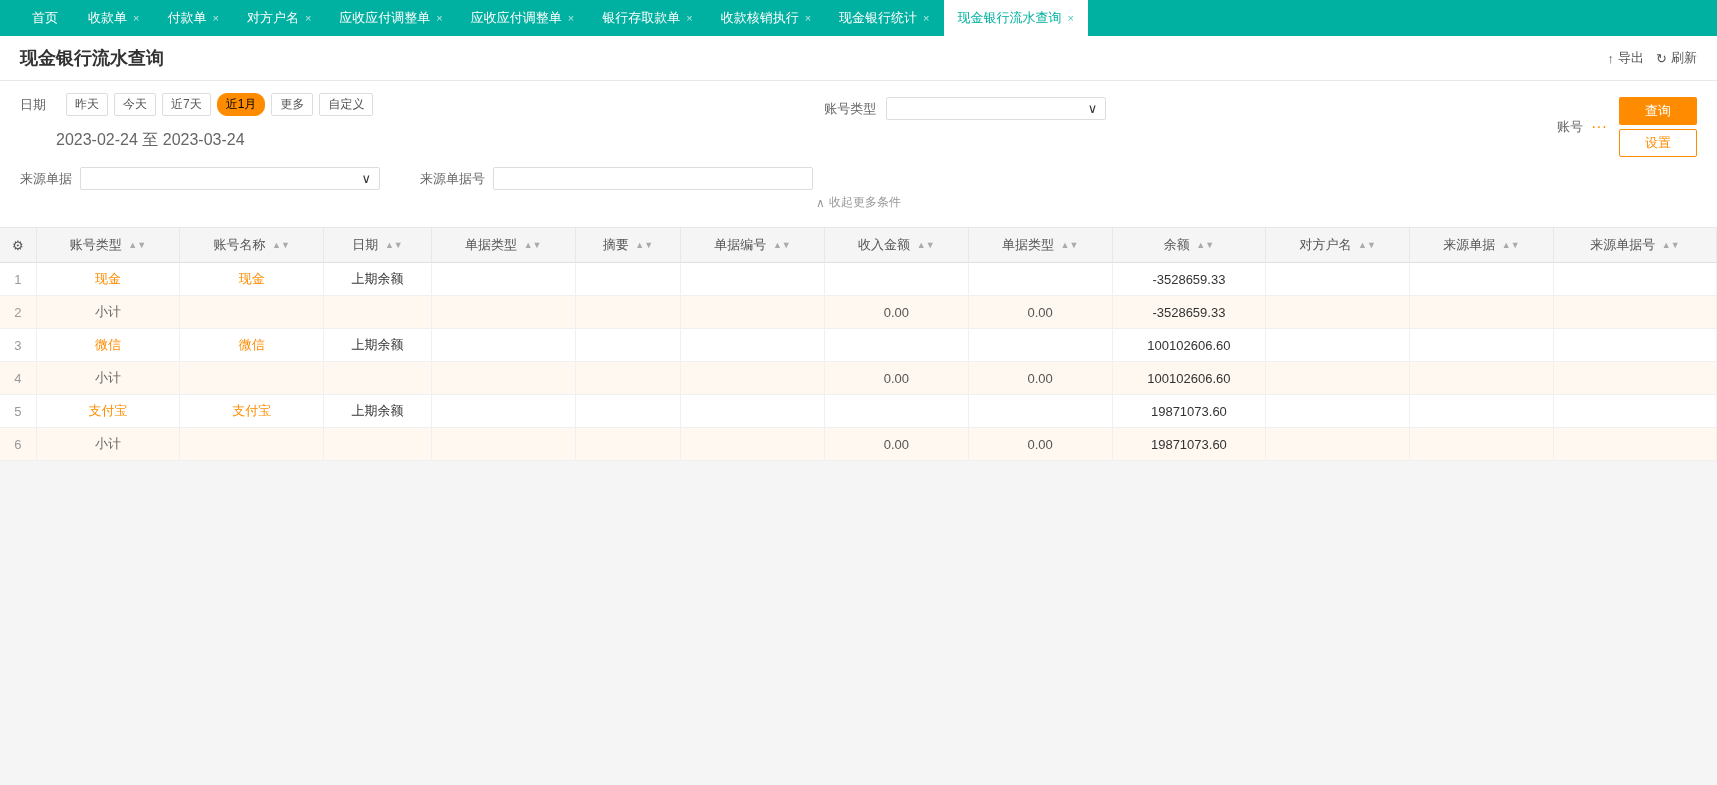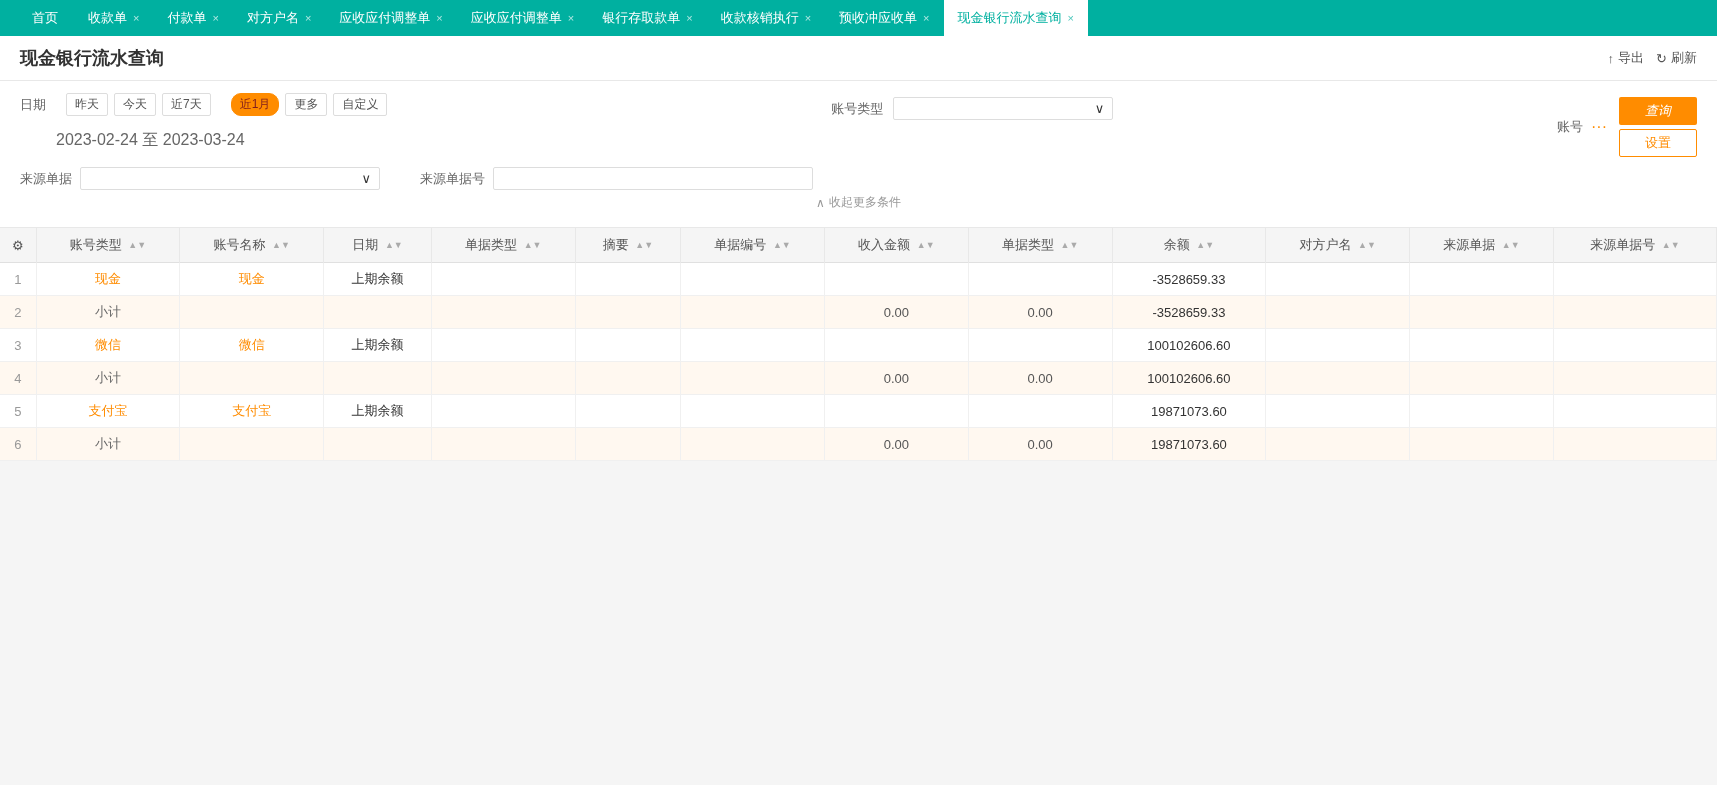--- a/index.html
+++ b/index.html
@@ -99,24 +99,23 @@
       padding: 2px 8px;
       border: 1px solid #ddd;
       border-radius: 2px;
       cursor: pointer;
       background: #fff;
       font-size: 12px;
       color: #555;
     }
     .date-btn.active {
       background: #ff8c00;
-      color: #7f1d1d;
+      color: #000000;
       border-color: #ff8c00;
       border-radius: 10px;
-      margin-left: 14px;
     }
     .date-range {
       color: #666;
       font-size: 16px;
       margin-left: 4px;
     }
     .filter-select {
       display: flex;
       align-items: center;
       border: 1px solid #ddd;
@@ -137,21 +136,20 @@
       outline: none;
     }
     .search-btn {
       background: #ff8c00;
       color: #fff;
       border: none;
       padding: 5px 16px;
       border-radius: 2px;
       cursor: pointer;
       font-size: 13px;
-      font-style: italic;
     }
     .setting-btn {
       background: #fff;
       color: #ff8c00;
       border: 1px solid #ff8c00;
       padding: 4px 25px;
       border-radius: 2px;
       cursor: pointer;
       font-size: 13px;
     }
@@ -259,21 +257,21 @@
   </div>
   <div class="nav-item">
     <span>银行存取款单</span>
     <span class="close-x">×</span>
   </div>
   <div class="nav-item">
     <span>收款核销执行</span>
     <span class="close-x">×</span>
   </div>
   <div class="nav-item">
-    <span>预收冲应收单</span>
+    <span>现金银行统计</span>
     <span class="close-x">×</span>
   </div>
   <div class="nav-item active">
     <span>现金银行流水查询</span>
     <span class="close-x">×</span>
   </div>
 </nav>
 
 <div class="page-header">
   <div class="page-title">现金银行流水查询</div>

